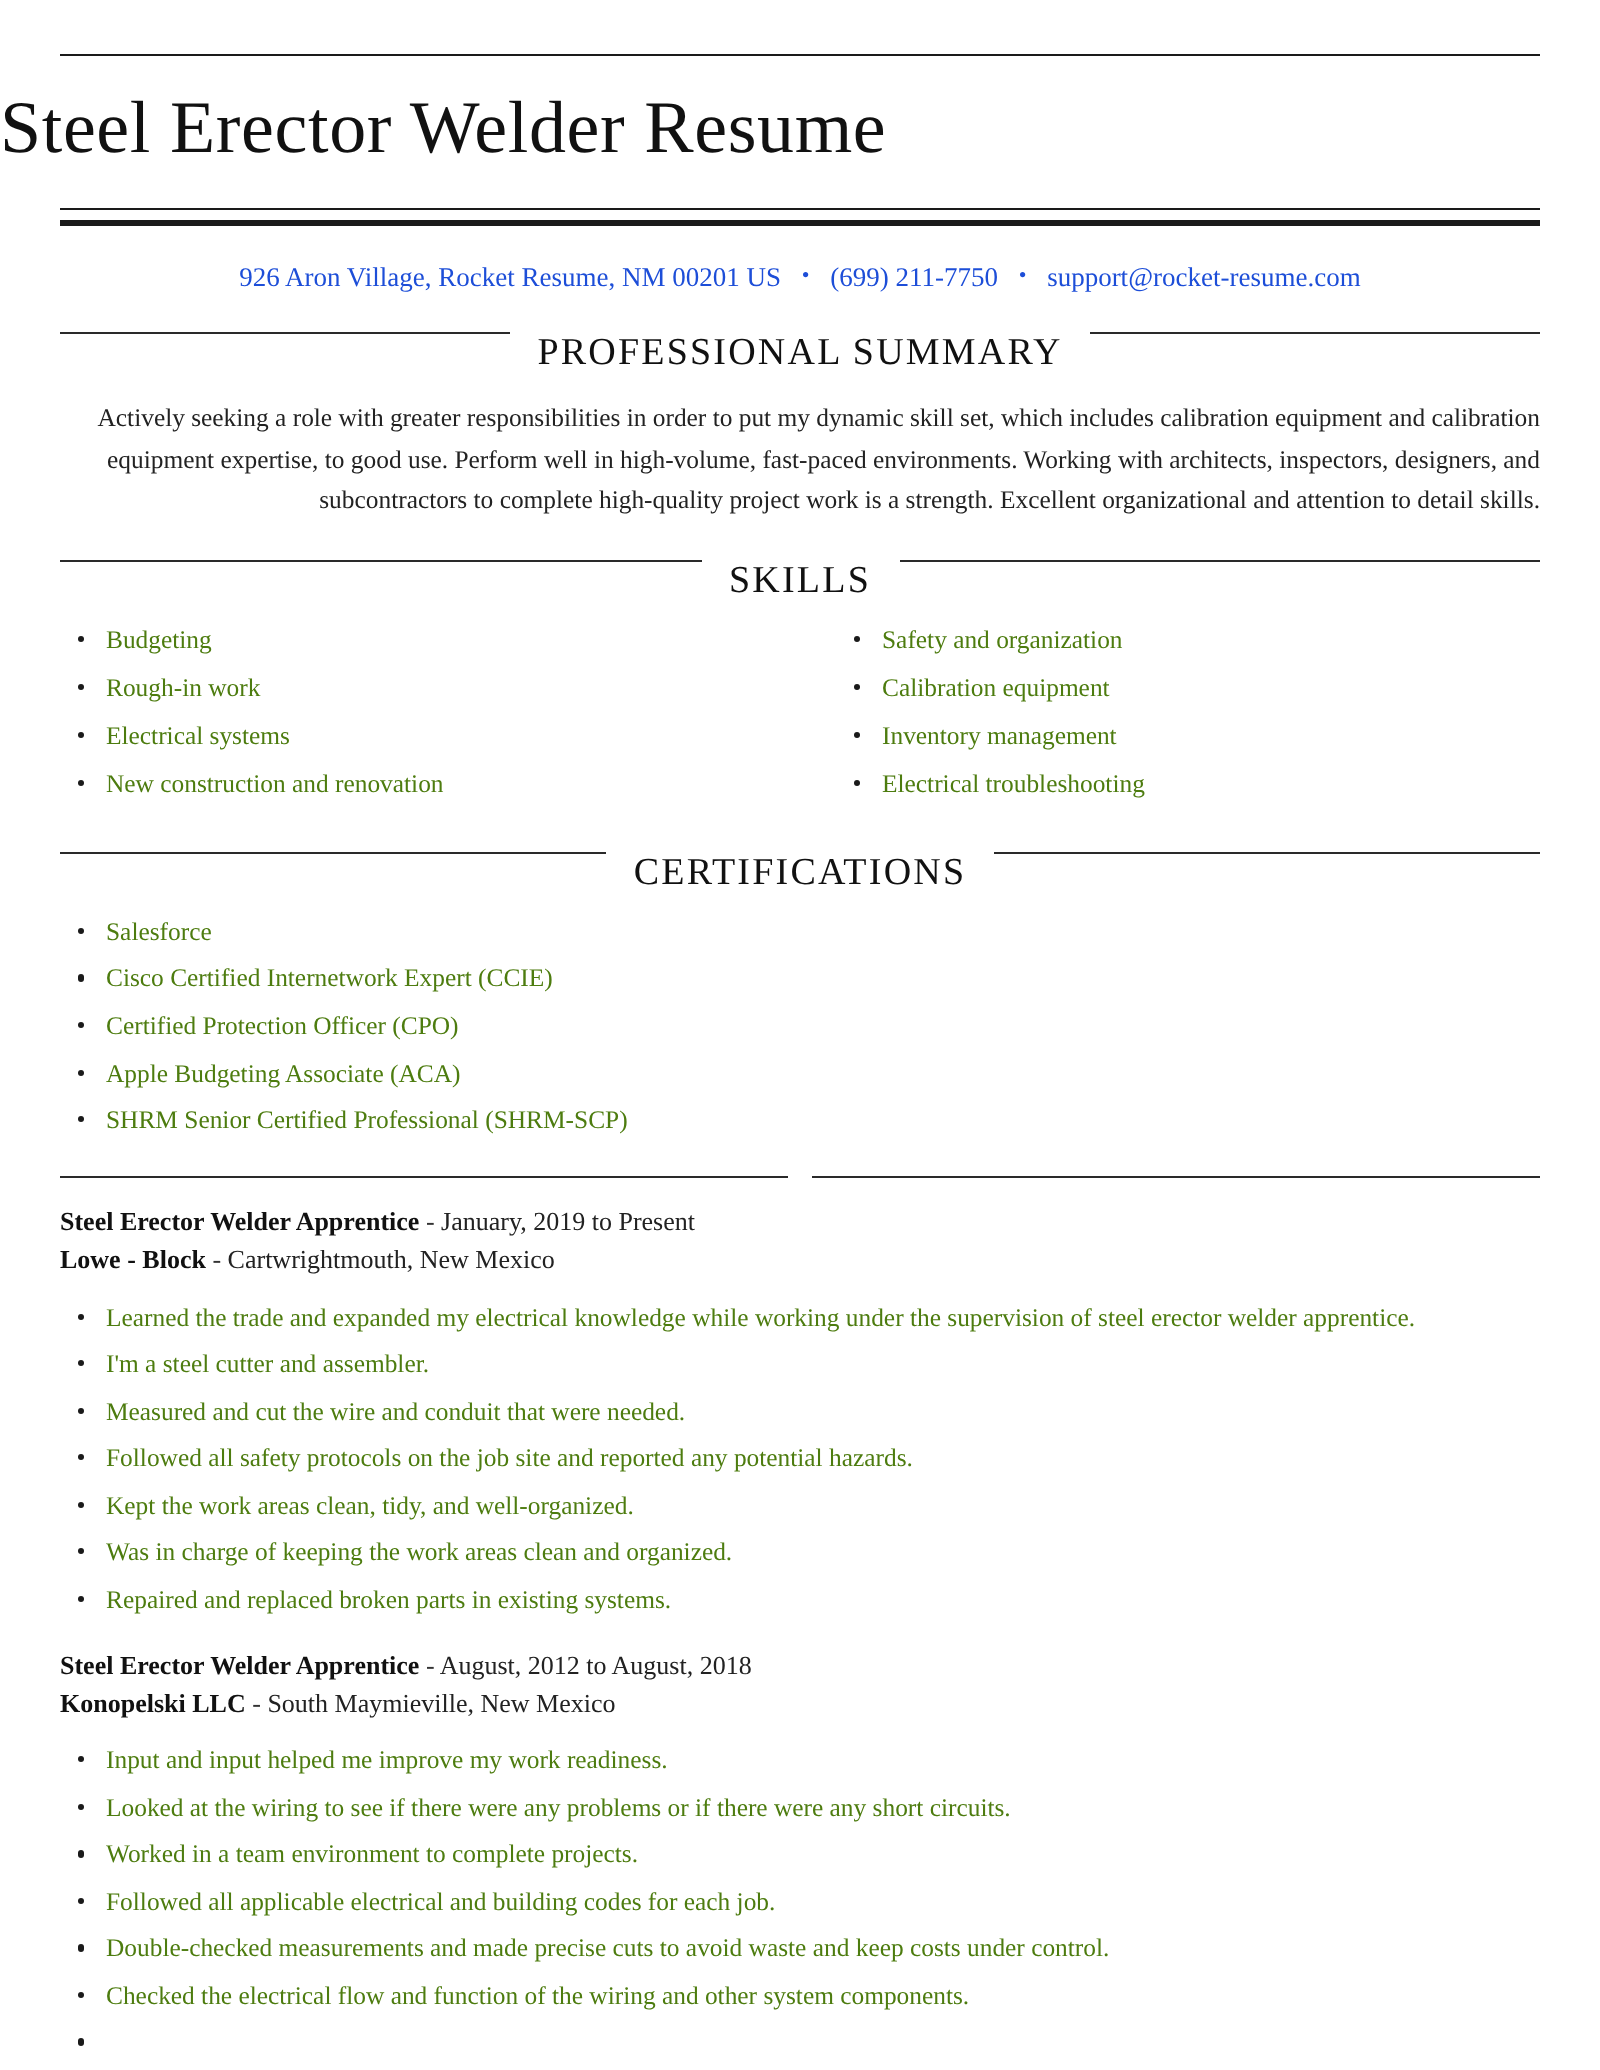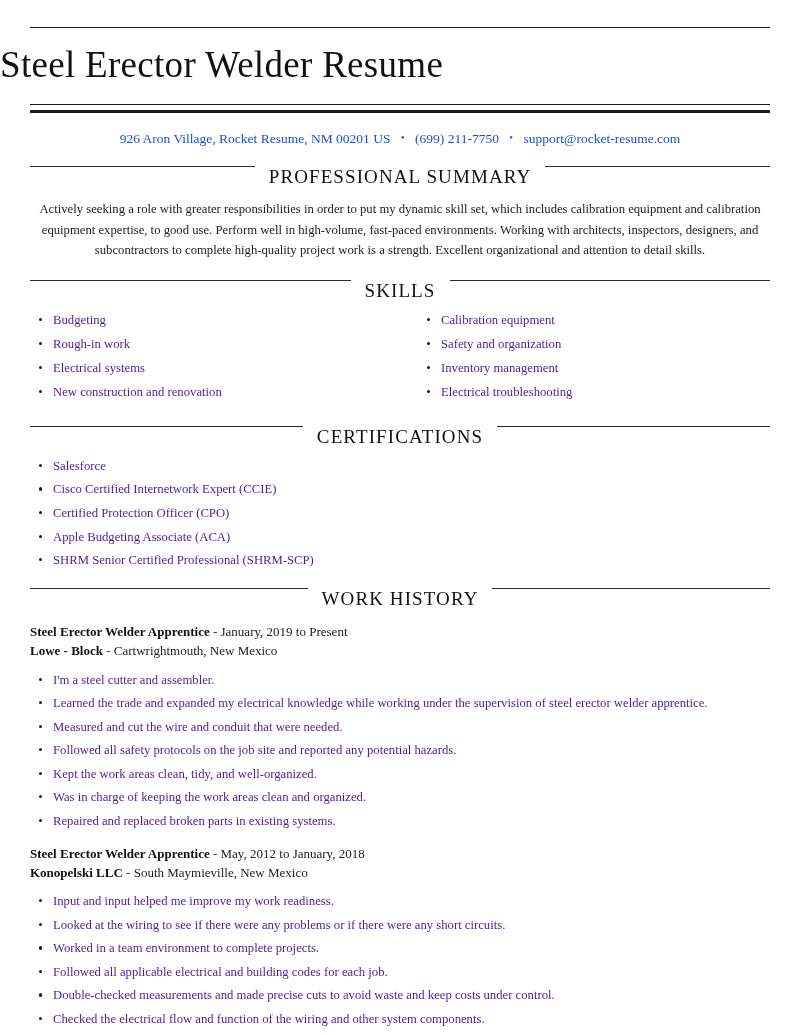--- a/index.html
+++ b/index.html
@@ -80,35 +80,35 @@
     white-space: nowrap;
     padding: 0 2px;
   }
 
   
   .summary-text {
     font-size: 12.7px;
     line-height: 1.62;
     color: #222222;
     margin-top: 11px;
-    text-align: center;
+    text-align: right;
   }
 
   
   ul.bullets {
     list-style: none;
     margin: 9px 0 0 0;
     padding: 0;
   }
   ul.bullets li {
     position: relative;
     padding-left: 23px;
     font-size: 12.7px;
     line-height: 1.42;
-    color: #4c1d95;
+    color: #4d7c0f;
     margin-bottom: 5.5px;
   }
   ul.bullets li::before {
     content: "";
     position: absolute;
     left: 9px;
     top: 7px;
     width: 3.2px;
     height: 3.2px;
     border-radius: 50%;
@@ -195,22 +195,22 @@
       <div class="col">
         <ul class="bullets">
           <li><span>Budgeting</span></li>
           <li><span>Rough-in work</span></li>
           <li><span>Electrical systems</span></li>
           <li><span>New construction and renovation</span></li>
         </ul>
       </div>
       <div class="col">
         <ul class="bullets">
+          <li><span>Safety and organization</span></li>
           <li><span>Calibration equipment</span></li>
-          <li><span>Safety and organization</span></li>
           <li><span>Inventory management</span></li>
           <li><span>Electrical troubleshooting</span></li>
         </ul>
       </div>
     </div>
   </div>
 
   <div class="section section-certifications">
     <div class="section-head">
       <span class="rule"></span>
@@ -222,45 +222,44 @@
       <li><span>Cisco Certified Internetwork Expert (CCIE)</span></li>
       <li><span>Certified Protection Officer (CPO)</span></li>
       <li><span>Apple Budgeting Associate (ACA)</span></li>
       <li><span>SHRM Senior Certified Professional (SHRM-SCP)</span></li>
     </ul>
   </div>
 
   <div class="section section-work">
     <div class="section-head">
       <span class="rule"></span>
-      <span class="section-title">WORK HISTORY</span>
       <span class="rule"></span>
     </div>
 
     <div class="entry first">
       <div class="entry-line">
         <span class="strong">Steel Erector Welder Apprentice</span><span class="dash"> - </span><span>January, 2019 to Present</span>
       </div>
       <div class="entry-line">
         <span class="strong">Lowe - Block</span><span class="dash"> - </span><span>Cartwrightmouth, New Mexico</span>
       </div>
       <ul class="bullets">
+        <li><span>Learned the trade and expanded my electrical knowledge while working under the supervision of steel erector welder apprentice.</span></li>
         <li><span>I'm a steel cutter and assembler.</span></li>
-        <li><span>Learned the trade and expanded my electrical knowledge while working under the supervision of steel erector welder apprentice.</span></li>
         <li><span>Measured and cut the wire and conduit that were needed.</span></li>
         <li><span>Followed all safety protocols on the job site and reported any potential hazards.</span></li>
         <li><span>Kept the work areas clean, tidy, and well-organized.</span></li>
         <li><span>Was in charge of keeping the work areas clean and organized.</span></li>
         <li><span>Repaired and replaced broken parts in existing systems.</span></li>
       </ul>
     </div>
 
     <div class="entry">
       <div class="entry-line">
-        <span class="strong">Steel Erector Welder Apprentice</span><span class="dash"> - </span><span>May, 2012 to January, 2018</span>
+        <span class="strong">Steel Erector Welder Apprentice</span><span class="dash"> - </span><span>August, 2012 to August, 2018</span>
       </div>
       <div class="entry-line">
         <span class="strong">Konopelski LLC</span><span class="dash"> - </span><span>South Maymieville, New Mexico</span>
       </div>
       <ul class="bullets">
         <li><span>Input and input helped me improve my work readiness.</span></li>
         <li><span>Looked at the wiring to see if there were any problems or if there were any short circuits.</span></li>
         <li><span>Worked in a team environment to complete projects.</span></li>
         <li><span>Followed all applicable electrical and building codes for each job.</span></li>
         <li><span>Double-checked measurements and made precise cuts to avoid waste and keep costs under control.</span></li>

